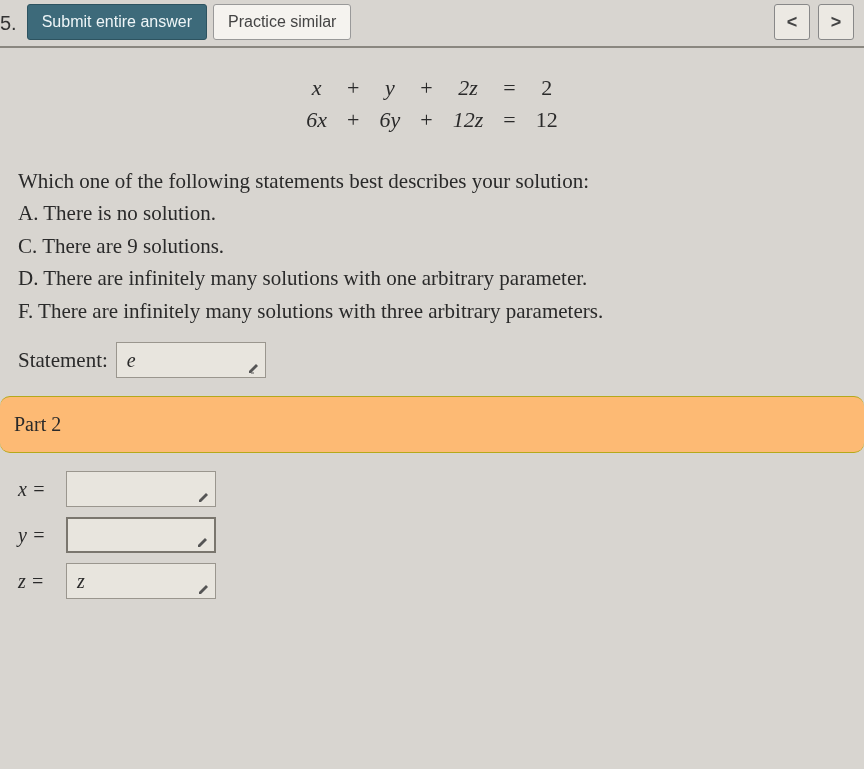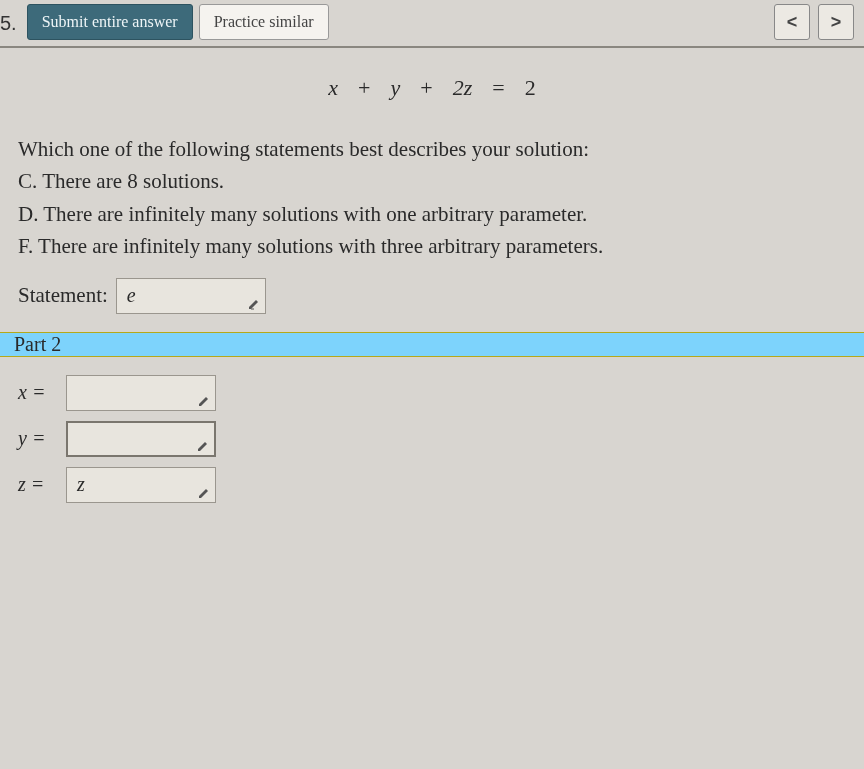--- a/index.html
+++ b/index.html
@@ -18,21 +18,21 @@
     padding: 4px 10px 0 0;
     gap: 6px;
   }
   .qnum {
     font-size: 20px;
     color: #333;
     padding: 8px 4px 0 0;
     font-family: Arial, sans-serif;
   }
   .btn {
-    font-family: Liberation Serif, serif;
+    font-family: Liberation Sans, sans-serif;
     font-size: 16px;
     padding: 8px 14px;
     border: 1px solid #999;
     background: #f5f3ef;
     border-radius: 3px;
     cursor: pointer;
     color: #444;
   }
   .btn-primary {
     background: #3d6a7a;
@@ -111,26 +111,27 @@
     right: 4px;
     bottom: 2px;
     width: 14px;
     height: 14px;
     display:flex;
     align-items:center;
     justify-content:center;
   }
   .input-box .handle svg { display:block; }
   .part2-header {
-    background: #7dd3fc;
+    background: #fdba74;
     border-top: 1px solid #b5a91a;
     border-bottom: 1px solid #b5a91a;
-    padding: 0 14px;
+    padding: 16px 14px;
     font-size: 20px;
     margin: 0 -12px;
+    border-radius: 10px;
   }
   .part2-body {
     padding: 8px 6px 16px 10px;
     font-size: 21px;
     line-height: 1.4;
   }
   .sol-rows {
     margin: 18px 6px 0 6px;
   }
   .sol-row {
@@ -165,27 +166,37 @@
       <tbody>
           <tr>
         <td><span class="var">x</span></td>
         <td>+</td>
         <td><span class="var">y</span></td>
         <td>+</td>
         <td><span class="var">2z</span></td>
         <td>=</td>
         <td>2</td>
       </tr>
+      <tr>
+        <td><span class="var">6x</span></td>
+        <td>+</td>
+        <td><span class="var">6y</span></td>
+        <td>+</td>
+        <td><span class="var">12z</span></td>
+        <td>=</td>
+        <td>12</td>
+      </tr>
     </tbody>
       </table>
   </div>
 
   <div class="question">
     <p>Which one of the following statements best describes your solution:</p>
-    <p>C. There are 8 solutions.</p>
+    <p>A. There is no solution.</p>
+    <p>C. There are 9 solutions.</p>
     <p>D. There are infinitely many solutions with one arbitrary parameter.</p>
     <p>F. There are infinitely many solutions with three arbitrary parameters.</p>
   </div>
 
   <div class="stmt-row">
     <span>Statement:</span>
     <div class="input-box">
       <span>e</span>
       <span class="handle">
         <svg width="12" height="12" viewBox="0 0 12 12">

